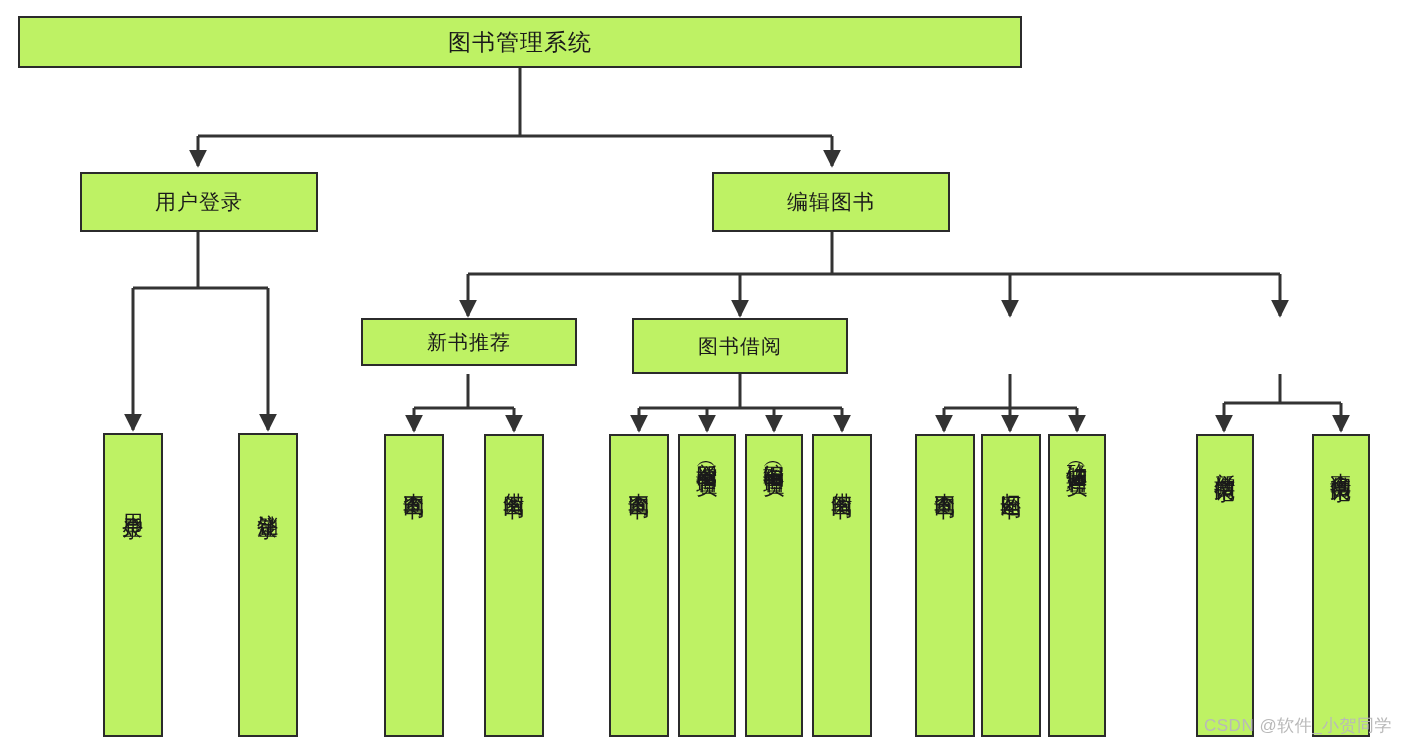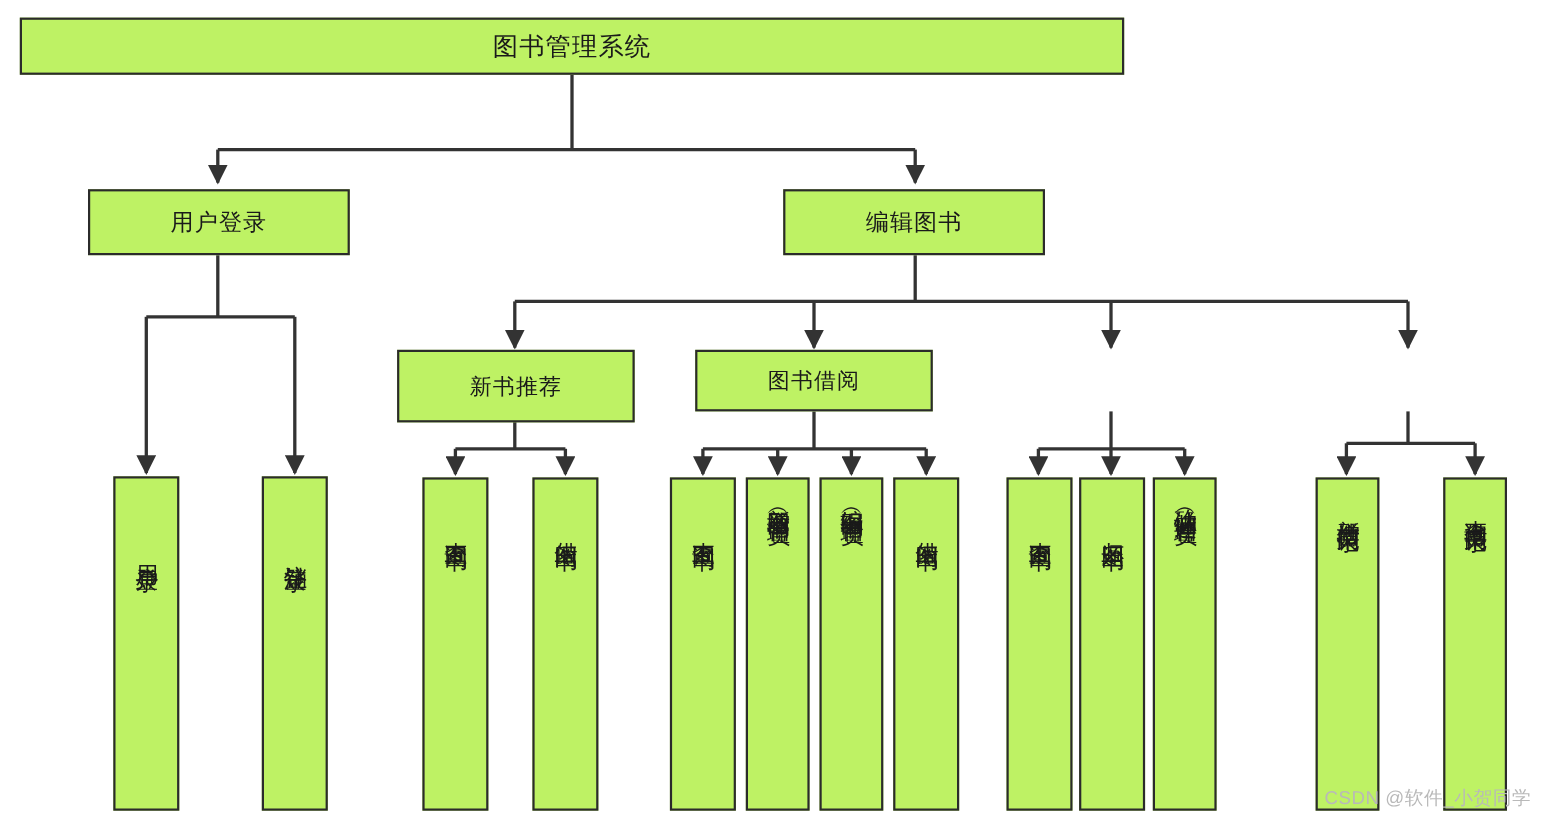--- a/index.html
+++ b/index.html
@@ -116,21 +116,21 @@
   </div>
 
   <div class="node level1" style="left:80px;top:172px;width:238px;height:60px;">
     <span>用户登录</span>
   </div>
 
   <div class="node level1" style="left:712px;top:172px;width:238px;height:60px;">
     <span>编辑图书</span>
   </div>
 
-  <div class="node level2" style="left:361px;top:318px;width:216px;height:66px;">
+  <div class="node level2" style="left:361px;top:318px;width:216px;height:48px;">
     <span>新书推荐</span>
   </div>
 
   <div class="node level2" style="left:632px;top:318px;width:216px;height:56px;">
     <span>图书借阅</span>
   </div>
 
 
 
   <div class="node leaf pad-top-lg" style="left:103px;top:433px;width:60px;height:304px;">

